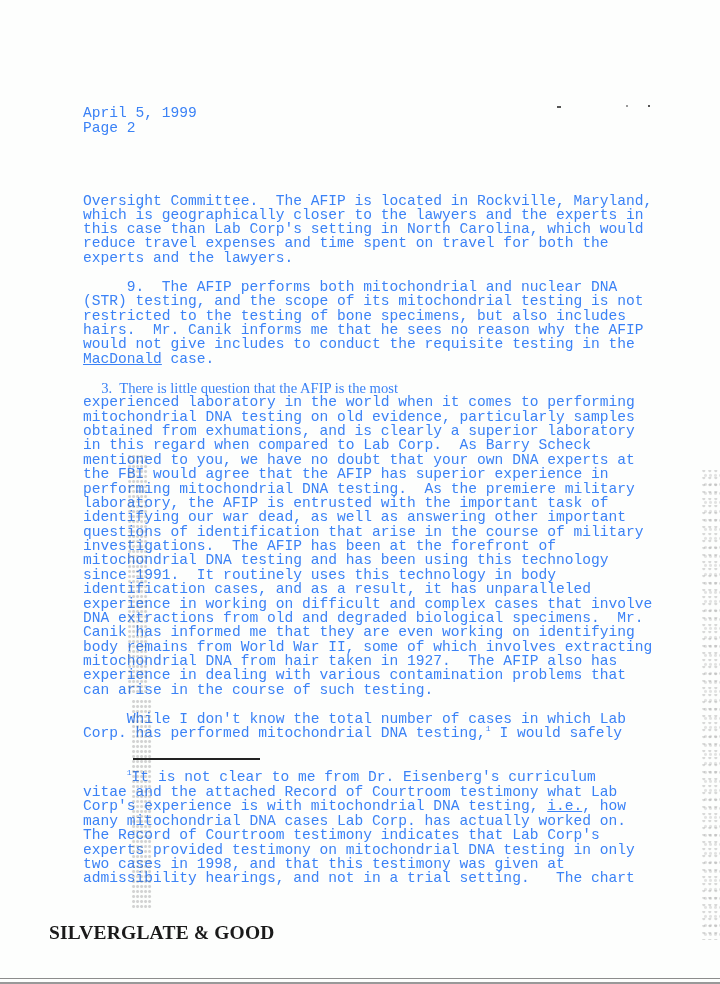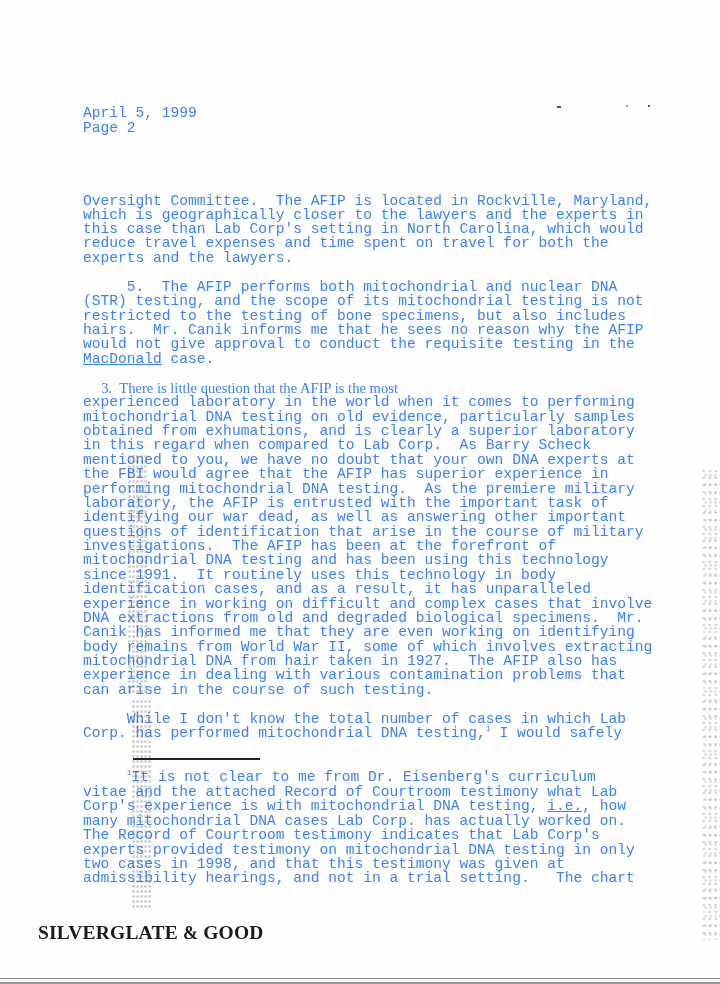--- a/index.html
+++ b/index.html
@@ -15,21 +15,21 @@
       font-size: 14.6px; line-height: 14.4px; letter-spacing: 0;
       color: #3b82f6;
     }
     .u { text-decoration: underline; }
     sup { font-size: 8px; line-height: 0; vertical-align: 6px; }
     .footnote-rule {
       position: absolute; left: 133px; top: 758px; width: 127px; height: 2px;
       background: #222;
     }
     .firm {
-      position: absolute; left: 38px; top: 922px;
+      position: absolute; left: 49px; top: 922px;
       font-family: "Liberation Serif", "DejaVu Serif", serif;
       font-size: 19.5px; font-weight: bold; letter-spacing: 0.2px; color: #1a1a1a;
     }
     .firm .amp { font-weight: bold; font-size: 18px; }
     .speck { position: absolute; background: #555; }
     .edge-noise {
       position: absolute; left: 702px; top: 470px; width: 18px; height: 470px;
       background:
         radial-gradient(circle at 30% 10%, rgba(120,120,120,0.35) 0 1px, transparent 2px) 0 0/6px 7px,
         radial-gradient(circle at 70% 60%, rgba(140,140,140,0.3) 0 1px, transparent 2px) 0 0/5px 9px;
@@ -62,25 +62,25 @@
 
   <div>
     <div class="line" style="top:194px;">Oversight Committee.  The AFIP is located in Rockville, Maryland,</div>
     <div class="line" style="top:208px;">which is geographically closer to the lawyers and the experts in</div>
     <div class="line" style="top:222px;">this case than Lab Corp's setting in North Carolina, which would</div>
     <div class="line" style="top:236px;">reduce travel expenses and time spent on travel for both the</div>
     <div class="line" style="top:251px;">experts and the lawyers.</div>
   </div>
 
   <div>
-    <div class="line" style="top:280px;">     5.  The AFIP performs both mitochondrial and nuclear DNA</div>
+    <div class="line" style="top:280px;">     9.  The AFIP performs both mitochondrial and nuclear DNA</div>
     <div class="line" style="top:294px;">(STR) testing, and the scope of its mitochondrial testing is not</div>
     <div class="line" style="top:309px;">restricted to the testing of bone specimens, but also includes</div>
     <div class="line" style="top:323px;">hairs.  Mr. Canik informs me that he sees no reason why the AFIP</div>
-    <div class="line" style="top:337px;">would not give approval to conduct the requisite testing in the</div>
+    <div class="line" style="top:337px;">would not give includes to conduct the requisite testing in the</div>
     <div class="line" style="top:352px;"><span class="u">MacDonald</span><span> case.</span></div>
   </div>
 
   <div>
     <div class="line" style="top:381px;font-family:Liberation Serif, serif;">     3.  There is little question that the AFIP is the most</div>
     <div class="line" style="top:395px;">experienced laboratory in the world when it comes to performing</div>
     <div class="line" style="top:410px;">mitochondrial DNA testing on old evidence, particularly samples</div>
     <div class="line" style="top:424px;">obtained from exhumations, and is clearly a superior laboratory</div>
     <div class="line" style="top:438px;">in this regard when compared to Lab Corp.  As Barry Scheck</div>
     <div class="line" style="top:453px;">mentioned to you, we have no doubt that your own DNA experts at</div>

